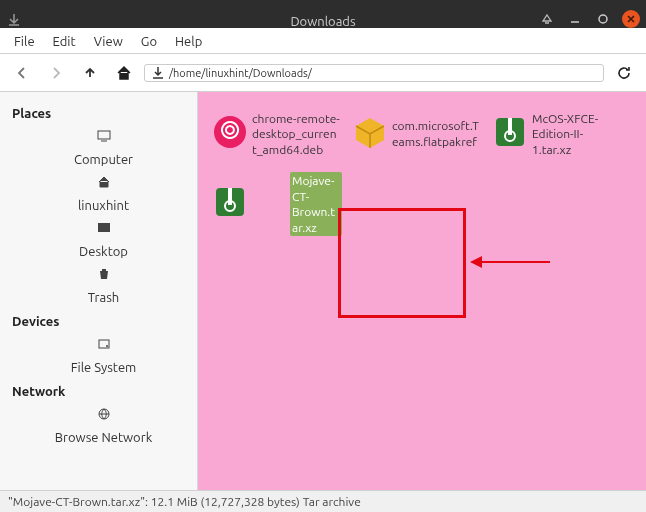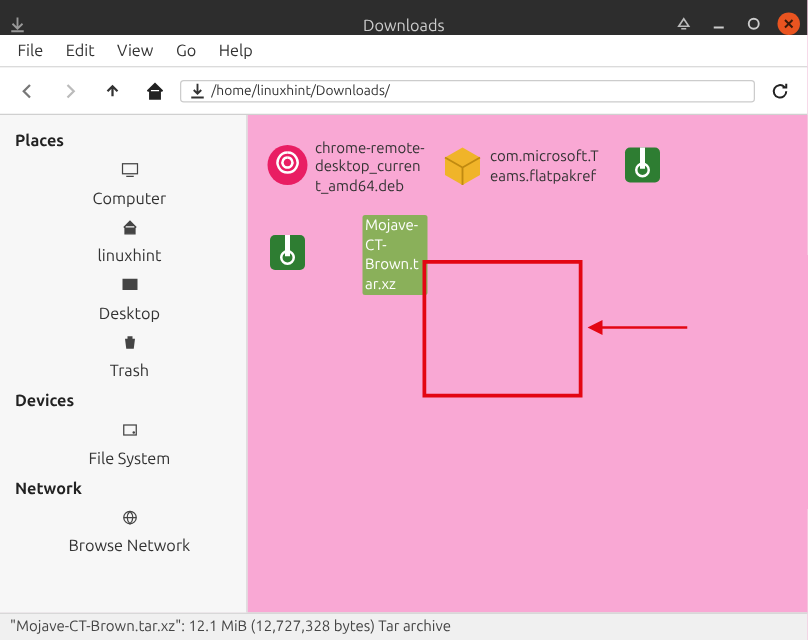--- a/index.html
+++ b/index.html
@@ -201,20 +201,21 @@
 
     <div class="file-item">
       <span class="file-icon">
         <svg width="40" height="40" viewBox="0 0 40 40">
             <rect x="6" y="6" width="28" height="28" rx="4" fill="#2e7d32"></rect>
             <rect x="18" y="6" width="4" height="14" fill="#fff"></rect>
             <circle cx="20" cy="24" r="5" fill="none" stroke="#fff" stroke-width="2"></circle>
             <rect x="18" y="19" width="4" height="4" fill="#fff"></rect>
           </svg>
       </span>
+      <span class="file-label">McOS-XFCE-Edition-II-1.tar.xz</span>
     </div>
     <div class="file-item selected">
       <span class="file-icon">
         <svg width="40" height="40" viewBox="0 0 40 40">
             <rect x="6" y="6" width="28" height="28" rx="4" fill="#2e7d32"></rect>
             <rect x="18" y="6" width="4" height="14" fill="#fff"></rect>
             <circle cx="20" cy="24" r="5" fill="none" stroke="#fff" stroke-width="2"></circle>
             <rect x="18" y="19" width="4" height="4" fill="#fff"></rect>
           </svg>
       </span>

